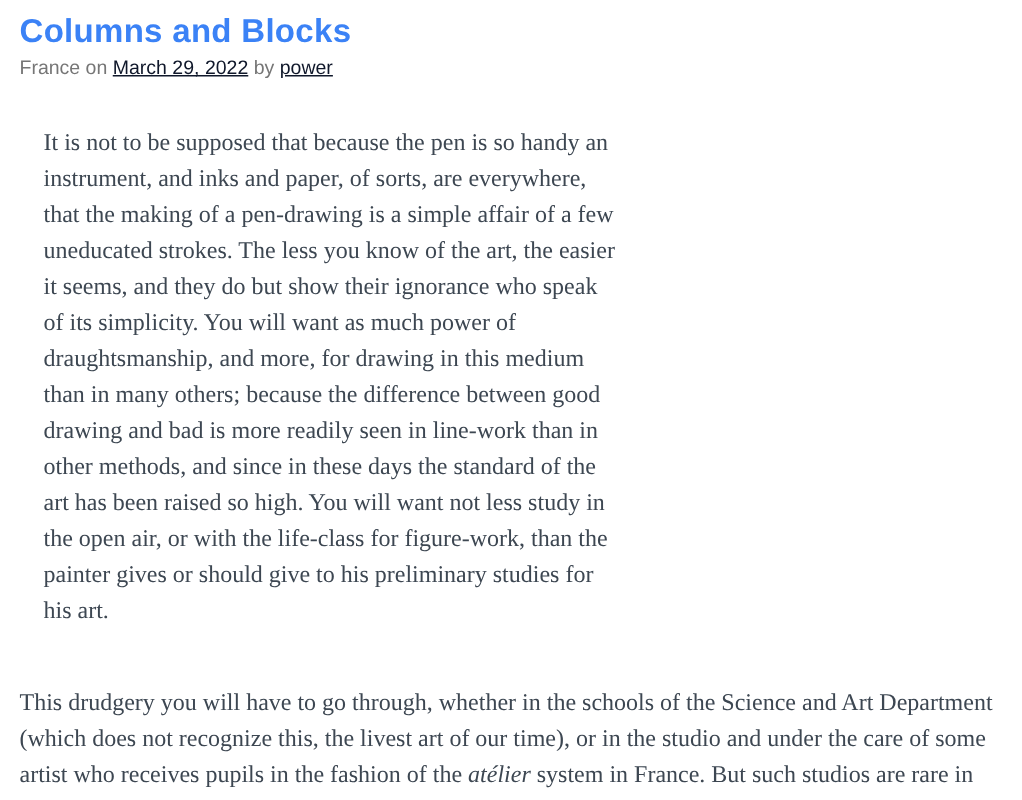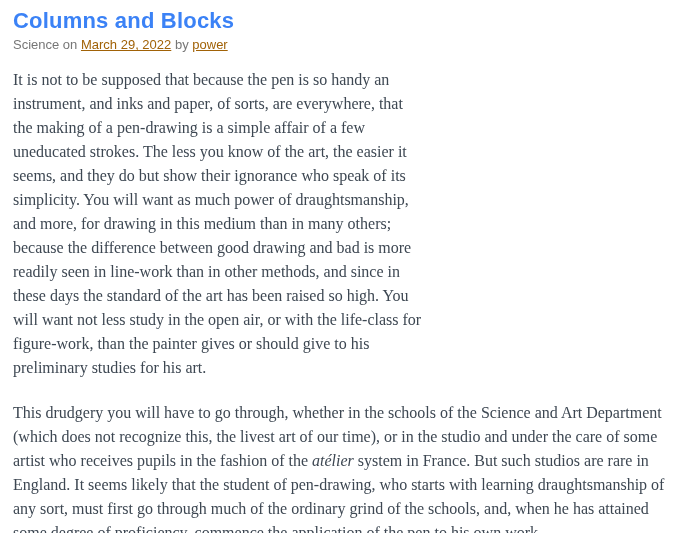--- a/index.html
+++ b/index.html
@@ -26,55 +26,55 @@
     letter-spacing: 0.2px;
   }
   .post-meta {
     margin-top: 5px;
     font-family: "Liberation Sans", sans-serif;
     font-size: 13px;
     line-height: 1.15;
     color: #767676;
   }
   .post-meta a {
-    color: #a16207;
+    color: #0f172a;
     text-decoration: underline;
     cursor: pointer;
   }
   .columns-block {
     display: flex;
     gap: 32px;
     margin-top: 15px;
   }
   .column-main {
     flex: 0 0 413px;
     max-width: 413px;
   }
   .column-empty {
     flex: 1 1 auto;
   }
   p.body-paragraph {
-    margin: 0;
+    margin: 16px;
     font-size: 16px;
     line-height: 24px;
   }
   p.full-width-paragraph {
     margin: 21px 0 0 0;
     font-size: 16px;
     line-height: 24px;
     max-width: 655px;
   }
 </style>
 </head>
 <body>
 
 <h1 class="post-title">Columns and Blocks</h1>
 
 <div class="post-meta">
-  <span>Science on</span>
+  <span>France on</span>
   <a href="#">March 29, 2022</a>
   <span>by</span>
   <a href="#">power</a>
 </div>
 
 <div class="columns-block">
   <div class="column-main">
     <p class="body-paragraph">It is not to be supposed that because the pen is so handy an instrument, and inks and paper, of sorts, are everywhere, that the making of a pen-drawing is a simple affair of a few uneducated strokes. The less you know of the art, the easier it seems, and they do but show their ignorance who speak of its simplicity. You will want as much power of draughtsmanship, and more, for drawing in this medium than in many others; because the difference between good drawing and bad is more readily seen in line-work than in other methods, and since in these days the standard of the art has been raised so high. You will want not less study in the open air, or with the life-class for figure-work, than the painter gives or should give to his preliminary studies for his art.</p>
   </div>
   <div class="column-empty"></div>

